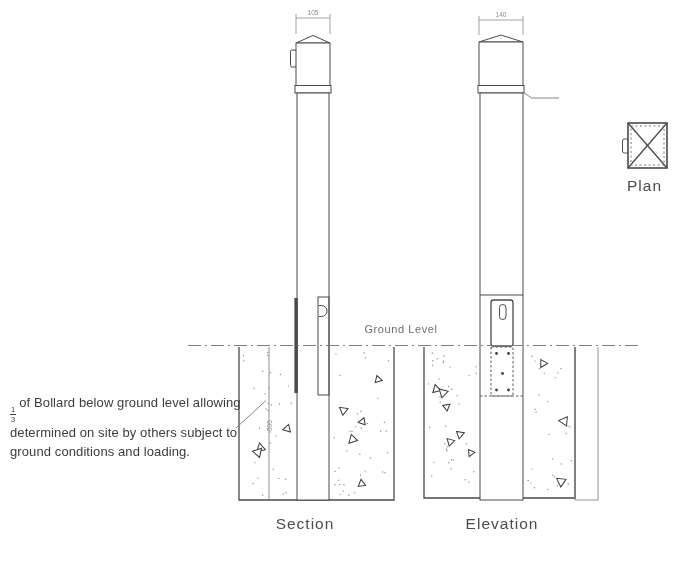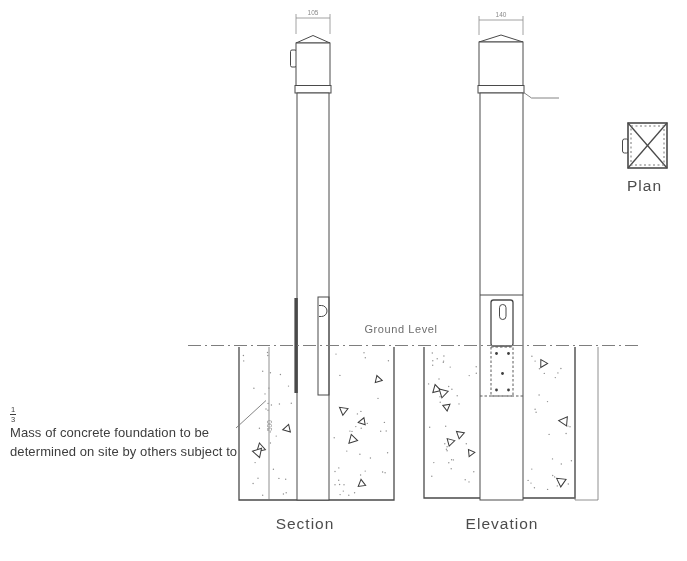--- a/index.html
+++ b/index.html
@@ -275,18 +275,18 @@
     <text class="txt view-label" x="305" y="529" text-anchor="middle">Section</text>
     <text class="txt view-label" x="502" y="529" text-anchor="middle">Elevation</text>
     <text class="txt view-label" x="627" y="191">Plan</text>
   </svg>
 
   <div id="note">
     <div class="ann-line">
       <span class="frac">
         <span class="num">1</span>
         <span class="den">3</span>
-      </span>
+      </span><span>of Bollard below ground level allowing</span>
     </div>
-    <div class="ann-line">Mass of concrete foundation to be</div>
     <div class="ann-line">determined on site by others subject to</div>
+    <div class="ann-line">ground conditions and loading.</div>
   </div>
 </div>
 
 </body></html>

